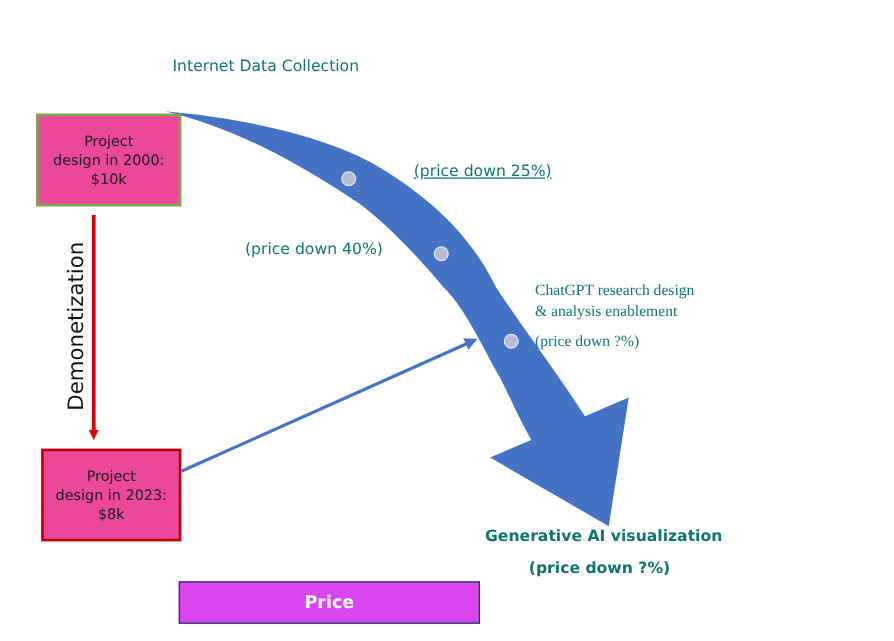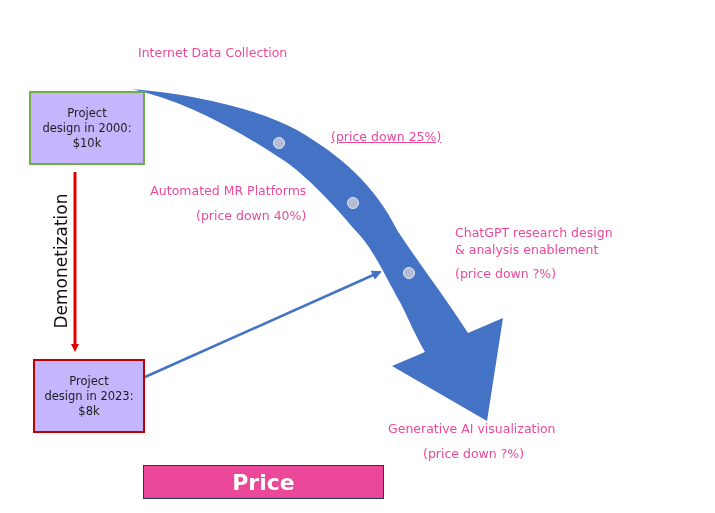--- a/index.html
+++ b/index.html
@@ -1,30 +1,30 @@
 <!DOCTYPE html>
 <html><head>
   <meta charset="utf-8">
   <style>
     html, body { margin: 0; padding: 0; background: #ffffff; }
     body { width: 715px; height: 513px; position: relative; overflow: hidden;
            font-family: "DejaVu Sans", "Liberation Sans", sans-serif; color: #1a1a1a; }
     svg.canvas { position: absolute; left: 0; top: 0; }
-    .label { position: absolute; font-size: 12.5px; line-height: 17px; white-space: nowrap; color: #ec4899; }
+    .label { position: absolute; font-size: 12.5px; line-height: 17px; white-space: nowrap; color: #0f766e; }
     .label .sub { display: block; }
-    .box { position: absolute; background: #c4b5fd; display: flex; align-items: center; justify-content: center;
+    .box { position: absolute; background: #ec4899; display: flex; align-items: center; justify-content: center;
            text-align: center; font-size: 11.5px; line-height: 15px; color: #1c1c1c; box-sizing: border-box; }
     .box span { display: block; }
     .box-green { left: 29px; top: 91px; width: 116px; height: 74px; border: 2px solid #70ad47; }
     .box-red { left: 33px; top: 359px; width: 112px; height: 74px; border: 2px solid #c00000; }
     .vertical-label { position: absolute; left: 46px; top: 186px; width: 30px; height: 150px; }
     .vertical-label span { position: absolute; left: 50%; top: 50%; transform: translate(-50%,-50%) rotate(-90deg);
            font-size: 17px; white-space: nowrap; color: #111; }
-    .price-bar { position: absolute; left: 143px; top: 465px; width: 241px; height: 34px; background: #ec4899;
-           border: 1px solid #203864; box-sizing: border-box; color: #fff; font-weight: bold; font-size: 22px;
+    .price-bar { position: absolute; left: 143px; top: 465px; width: 241px; height: 34px; background: #d946ef;
+           border: 1px solid #203864; box-sizing: border-box; color: #fff; font-weight: bold; font-size: 14px;
            display: flex; align-items: center; justify-content: center; }
   </style>
 </head>
 <body>
 
 <svg class="canvas" width="715" height="513" viewBox="0 0 715 513">
   <defs>
     <marker id="redHead" markerWidth="8" markerHeight="8" refX="4" refY="4" orient="auto" markerUnits="userSpaceOnUse">
       <path d="M0,0 L8,4 L0,8 Z" fill="#e00000"></path>
     </marker>
@@ -57,31 +57,30 @@
 
 <div class="label" style="left:138px; top:44px; text-align:right;">
   <span class="sub">Internet Data Collection</span>
 </div>
 
 <div class="label" style="left:331px; top:120px;">
   <span class="sub" style="margin-top:8px;text-decoration:underline;">(price down 25%)</span>
 </div>
 
 <div class="label" style="left:144px; top:182px; text-align:right;">
-  <span class="sub">Automated MR Platforms</span>
   <span class="sub" style="margin-top:8px; padding-left:52px;">(price down 40%)</span>
 </div>
 
-<div class="label" style="left:455px; top:224px;">
+<div class="label" style="left:428px; top:224px;font-family:Liberation Serif, serif;">
   <span class="sub">ChatGPT research design</span>
   <span class="sub">&amp; analysis enablement</span>
   <span class="sub" style="margin-top:7px;">(price down ?%)</span>
 </div>
 
-<div class="label" style="left:388px; top:420px;">
+<div class="label" style="left:388px; top:420px;font-weight:bold;">
   <span class="sub">Generative AI visualization</span>
   <span class="sub" style="margin-top:8px; padding-left:35px;">(price down ?%)</span>
 </div>
 
 <div class="box box-green">
   <div>
     <span>Project</span>
     <span>design in 2000:</span>
     <span>$10k</span>
   </div>

